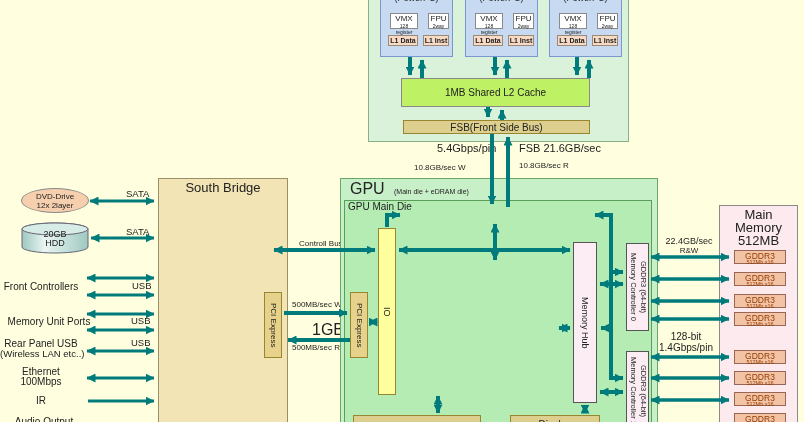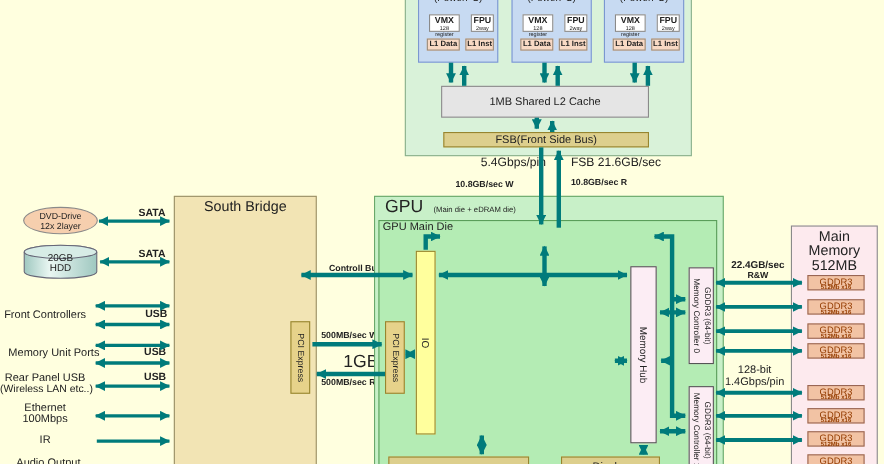--- a/index.html
+++ b/index.html
@@ -7,25 +7,25 @@
     font-family:"Liberation Sans",sans-serif;color:#222}
   .box{position:absolute;box-sizing:border-box;border:1px solid #8a8a8a}
   .lbl{position:absolute;white-space:nowrap;color:#222}
   .ctr{text-align:center}
   .rt{text-align:center}
   .vbox{writing-mode:vertical-lr;text-orientation:mixed}
   .core{background:#c7daf2;border:1px solid #7a97d0}
   .chipw{background:#ffffff;border:1px solid #8a8a8a;text-align:center}
   .chipp{background:#f8d9c4;border:1px solid #9a8a7a;text-align:center}
   .khaki{background:#ddcf8d;border:1px solid #97852f}
-  .pink{background:#e5e5e5}
+  .pink{background:#bef264}
   .tanbar{background:#e6d28a;border:1px solid #97852f}
   .mem{background:#fcedf4;border:1px solid #555}
   svg{position:absolute;left:0;top:0;pointer-events:none}
-  .b{font-weight:bold}
+  .b{font-weight:normal}
 </style>
 </head>
 <body>
 
 <div id="canvas">
 
   <div class="box" style="left:368px;top:-20px;width:261px;height:162px;background:#d9f2d9;border-color:#8ab08a"></div>
 
   <div class="box core" style="left:380px;top:-18px;width:73px;height:75px"></div>
   <div class="box core" style="left:465px;top:-18px;width:73px;height:75px"></div>

